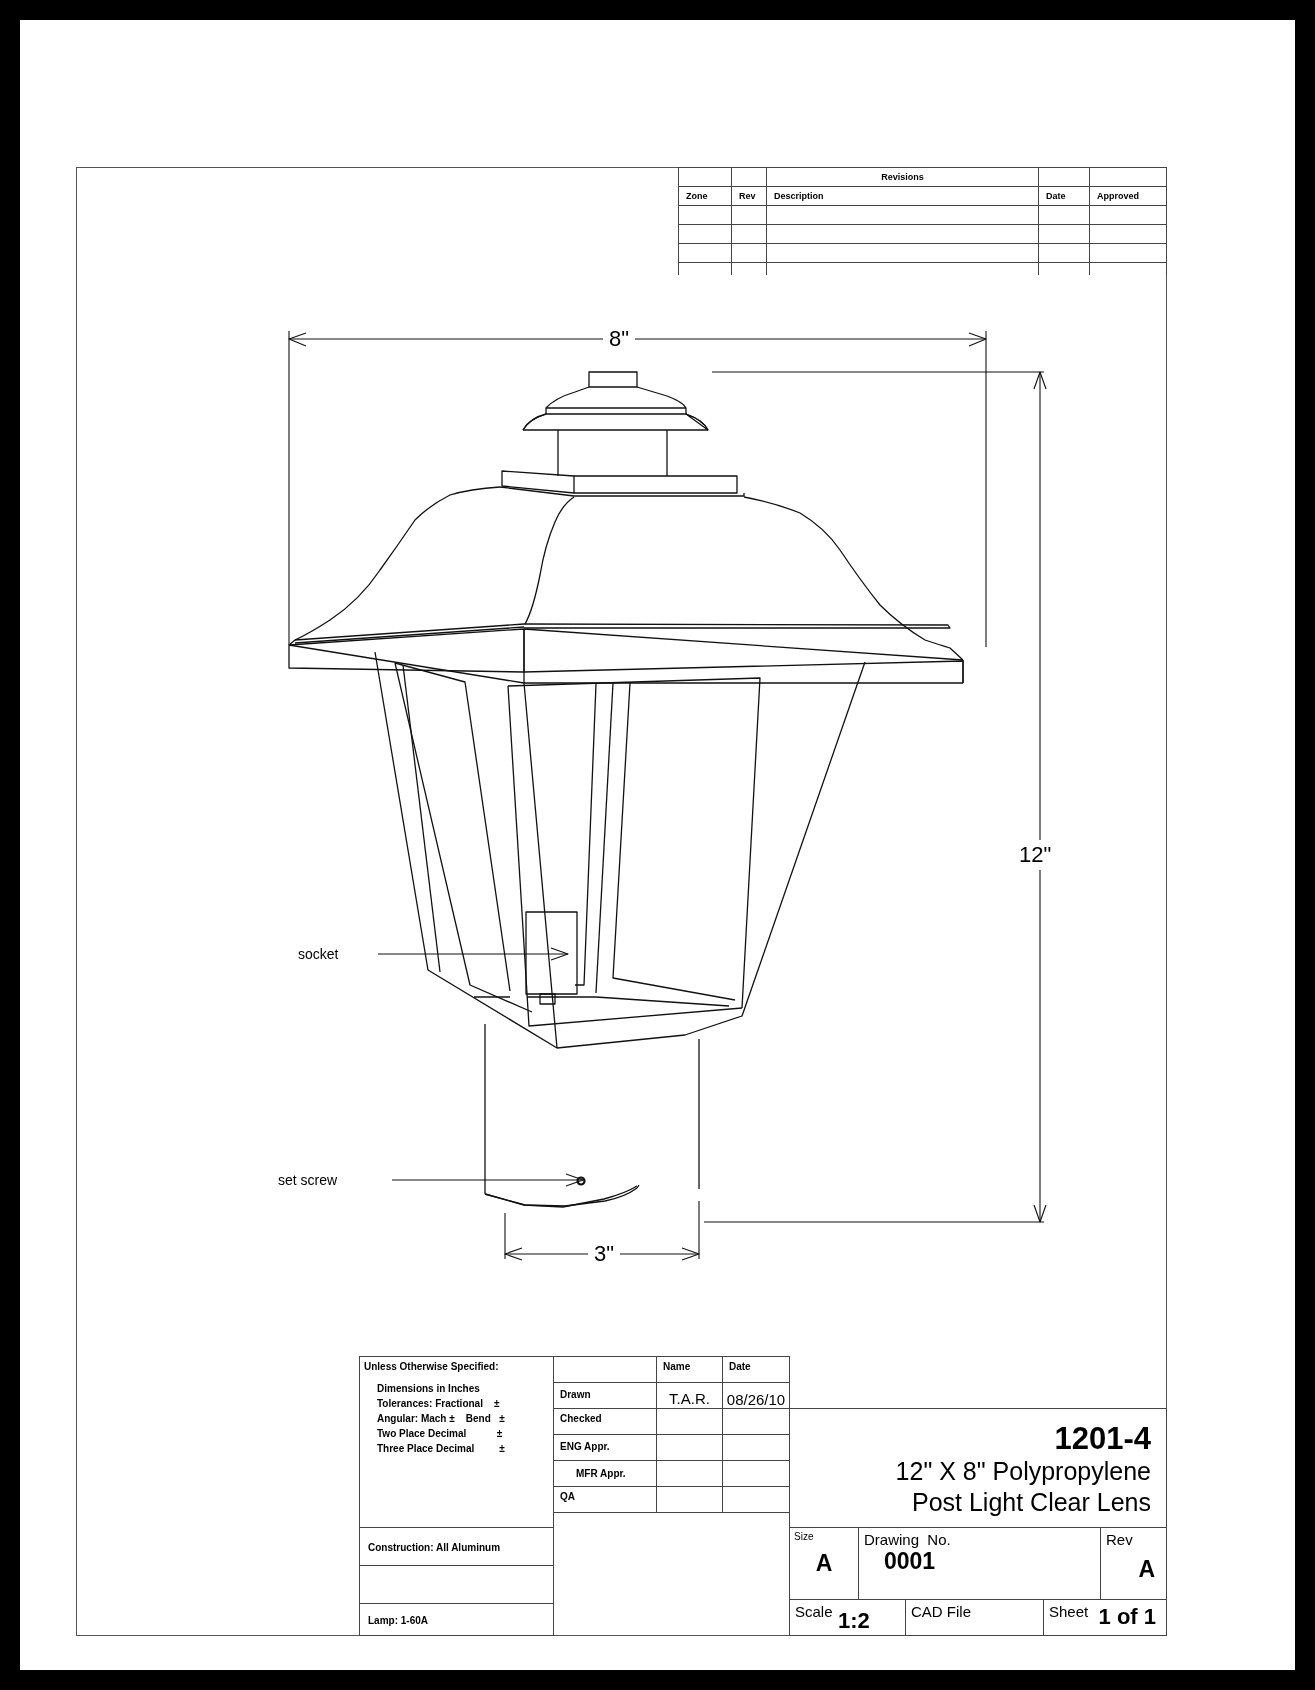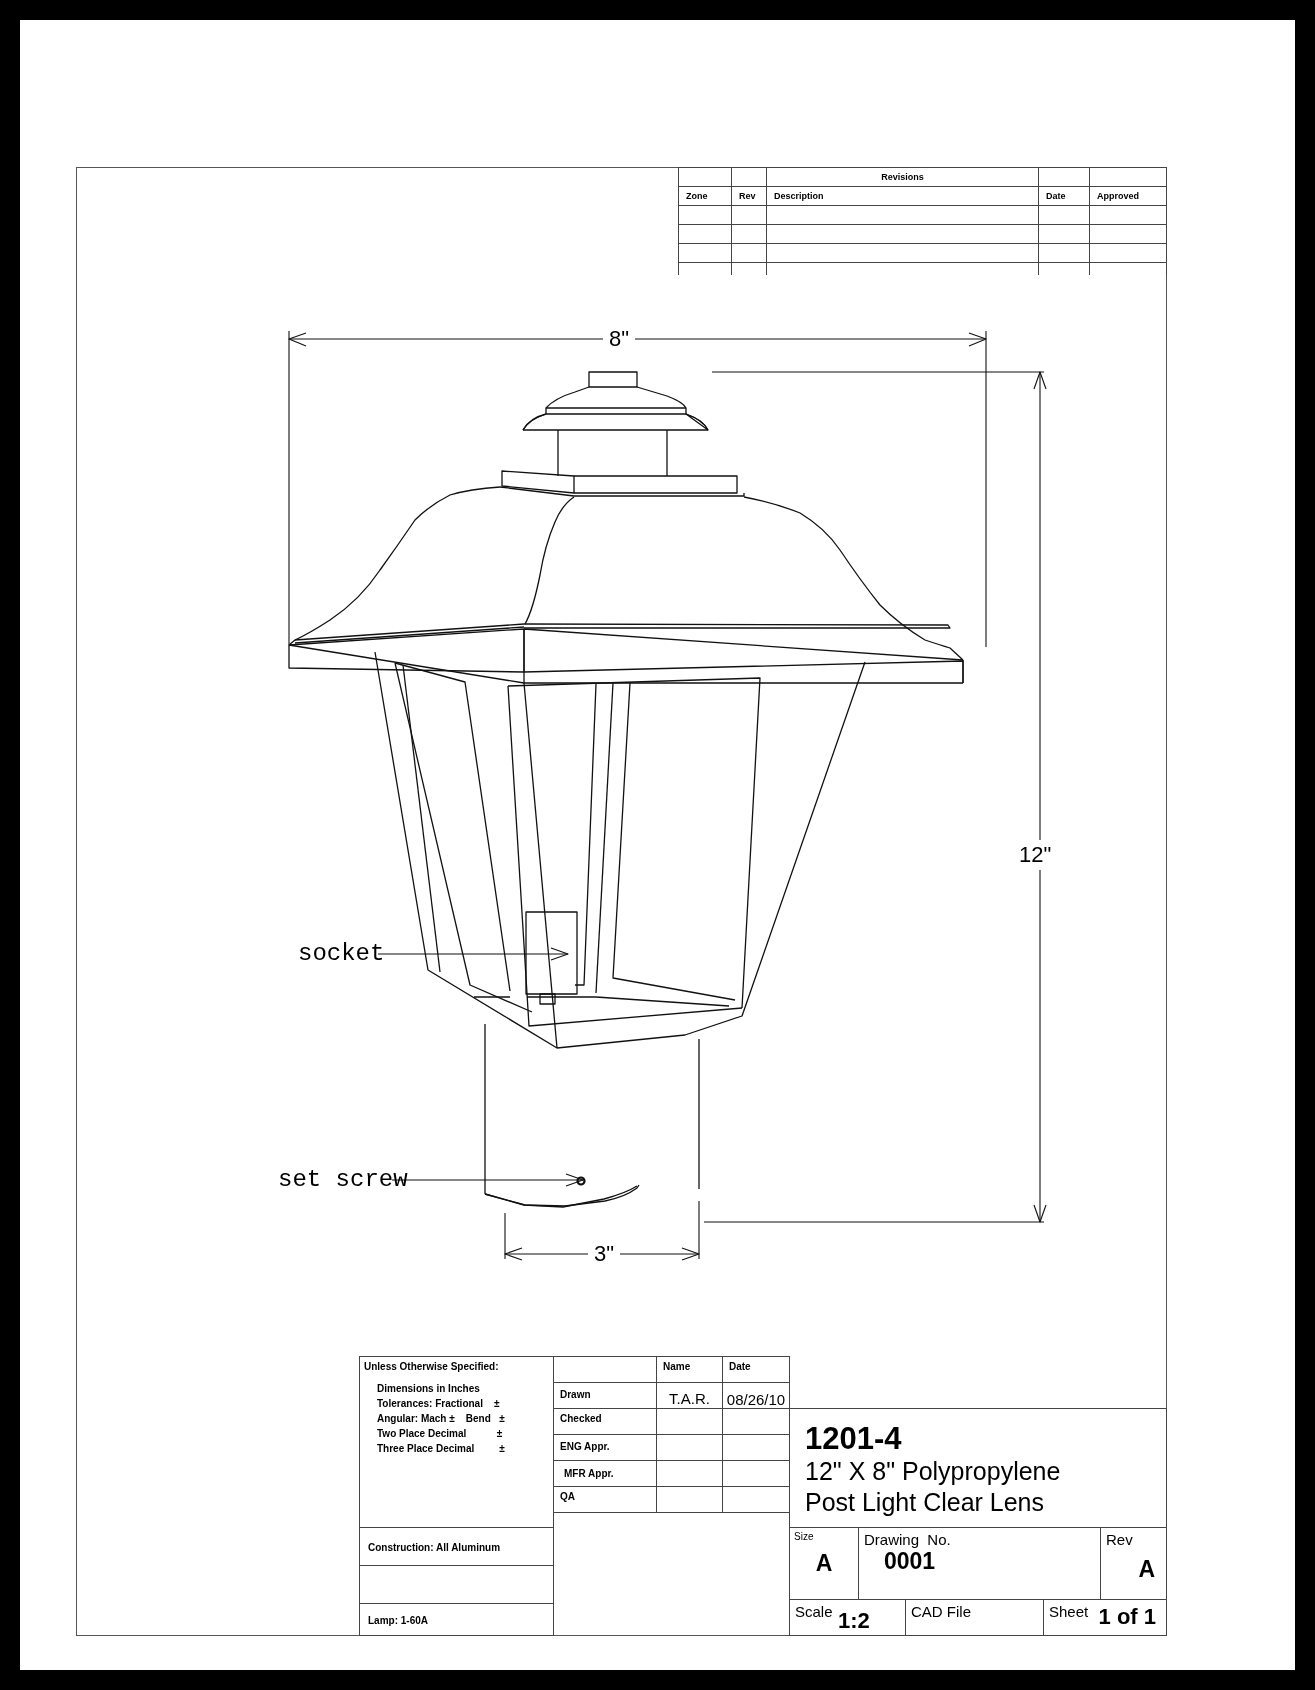--- a/index.html
+++ b/index.html
@@ -27,23 +27,22 @@
   svg.drawing { position: absolute; left: 0; top: 0; }
   .dim-label {
     position: absolute;
     font-size: 22px;
     background: #fff;
     padding: 0 6px;
     line-height: 22px;
   }
   .callout {
     position: absolute;
-    font-size: 24px;
+    font-size: 14px;
     line-height: 22px;
-    font-family: Liberation Mono, monospace;
   }
   
   .rev-table {
     position: absolute;
     left: 658px; top: 147px;
     width: 489px;
     border-collapse: collapse;
     font-size: 9px;
     font-weight: bold;
   }
@@ -262,35 +261,35 @@
     </div>
     <div class="cell" style="left:297px; top:52px; width:67px; height:27px;"><span></span></div>
     <div class="cell" style="left:363px; top:52px; width:68px; height:27px;"><span></span></div>
 
     <div class="cell" style="left:194px; top:78px; width:104px; height:27px; padding:6px 6px;">
       <span>ENG Appr.</span>
     </div>
     <div class="cell" style="left:297px; top:78px; width:67px; height:27px;"><span></span></div>
     <div class="cell" style="left:363px; top:78px; width:68px; height:27px;"><span></span></div>
 
-    <div class="cell" style="left:194px; top:104px; width:104px; height:27px; padding:7px 10px;">
+    <div class="cell" style="left:194px; top:104px; width:104px; height:27px; padding:7px 22px;">
       <span>MFR Appr.</span>
     </div>
     <div class="cell" style="left:297px; top:104px; width:67px; height:27px;"><span></span></div>
     <div class="cell" style="left:363px; top:104px; width:68px; height:27px;"><span></span></div>
 
     <div class="cell" style="left:194px; top:130px; width:104px; height:27px; padding:4px 6px;">
       <span>QA</span>
     </div>
     <div class="cell" style="left:297px; top:130px; width:67px; height:27px;"><span></span></div>
     <div class="cell" style="left:363px; top:130px; width:68px; height:27px;"><span></span></div>
 
 
 
-    <div class="cell" style="left:430px; top:52px; width:378px; height:120px; padding:13px 15px; font-weight:normal;">
+    <div class="cell" style="left:430px; top:52px; width:378px; height:120px; padding:13px 15px; font-weight:normal;text-align:right;">
       <div style="font-size:31px; font-weight:bold; line-height:34px;">1201-4</div>
       <div style="font-size:25px; line-height:31px;">12" X 8" Polypropylene</div>
       <div style="font-size:25px; line-height:31px;">Post Light Clear Lens</div>
     </div>
 
     <div class="cell" style="left:430px; top:171px; width:70px; height:73px; padding:3px 4px;">
       <div class="small-b" style="font-weight:normal;">Size</div>
       <div style="font-size:23px; font-weight:bold; text-align:center; margin-top:8px;">A</div>
     </div>
     <div class="cell" style="left:499px; top:171px; width:243px; height:73px; padding:3px 5px;">

